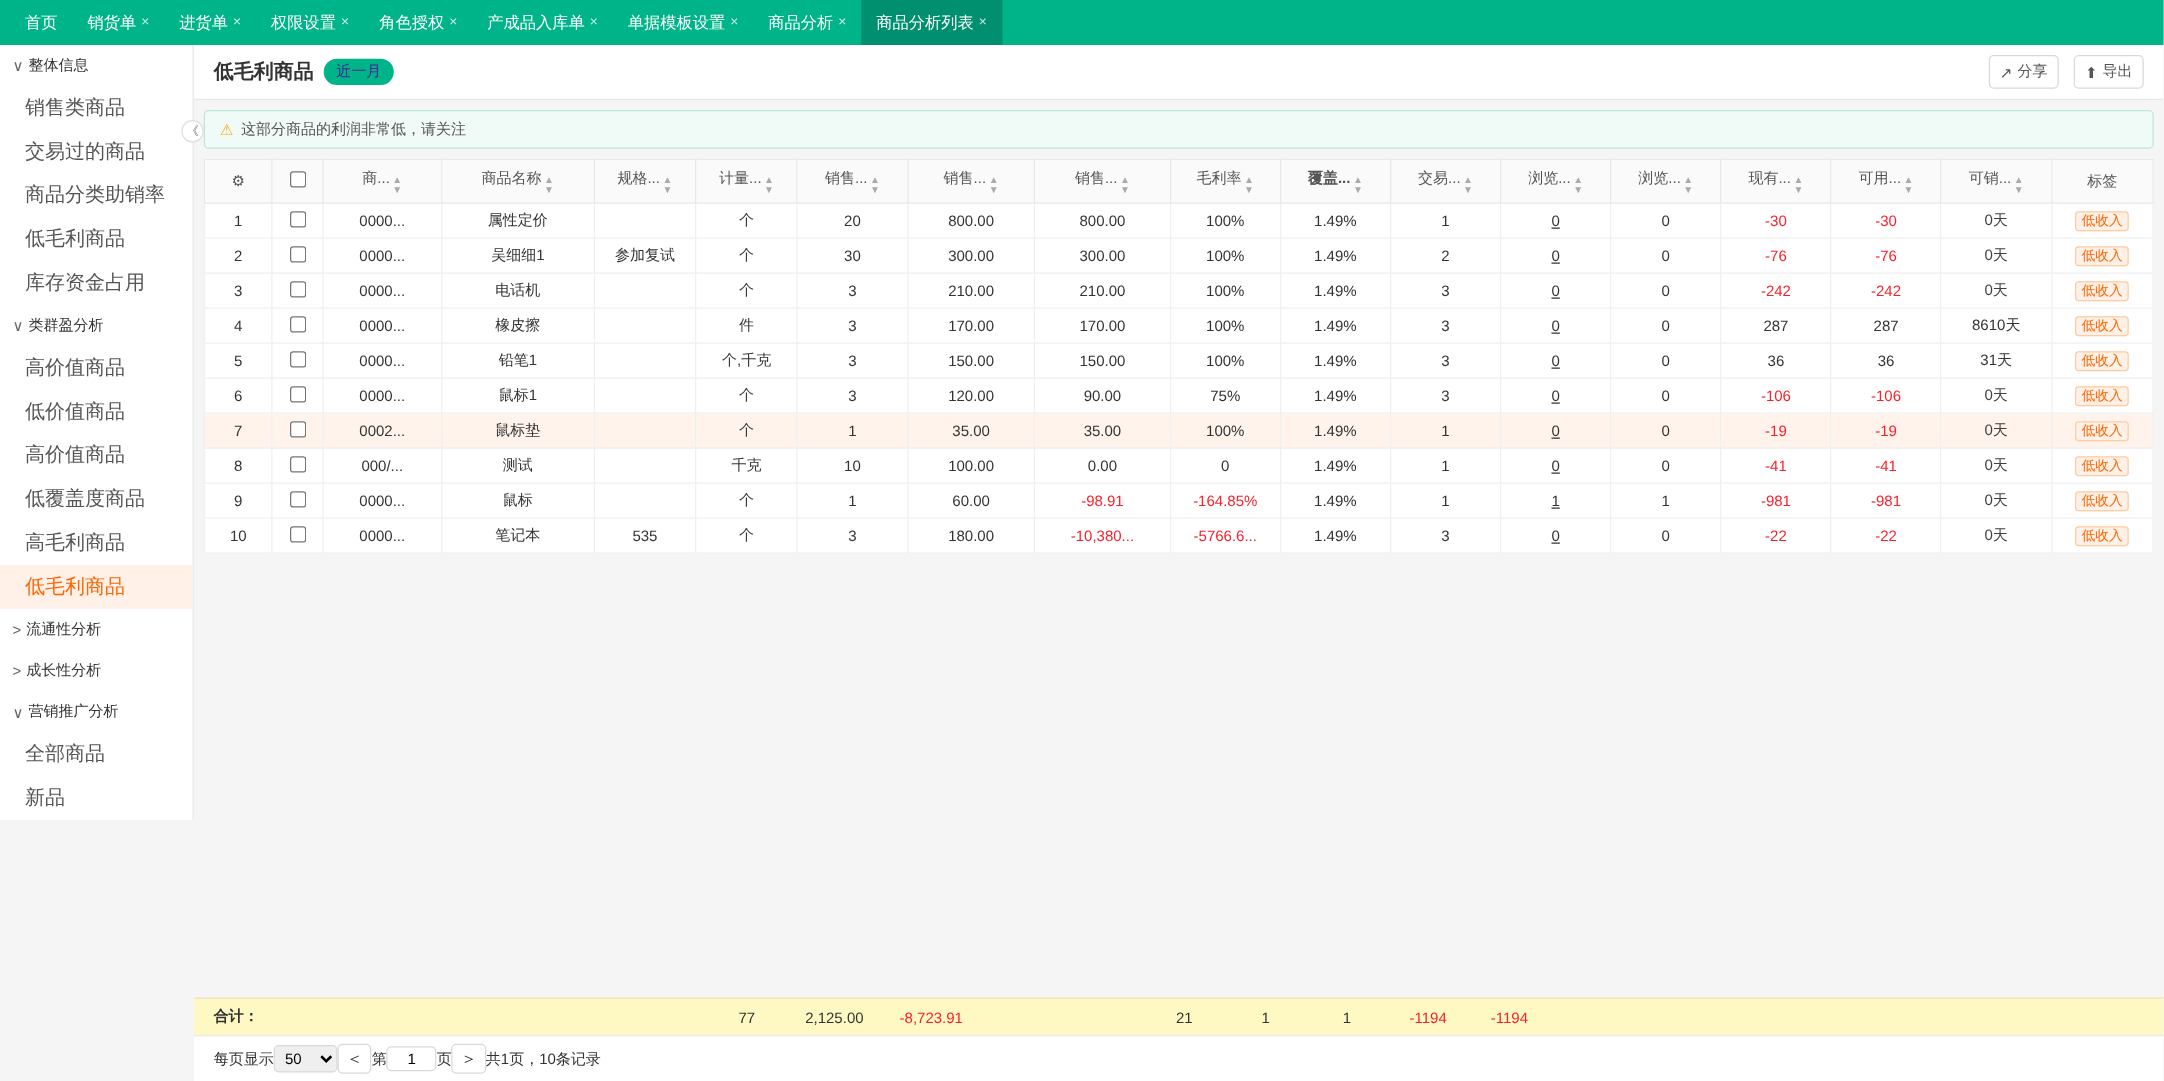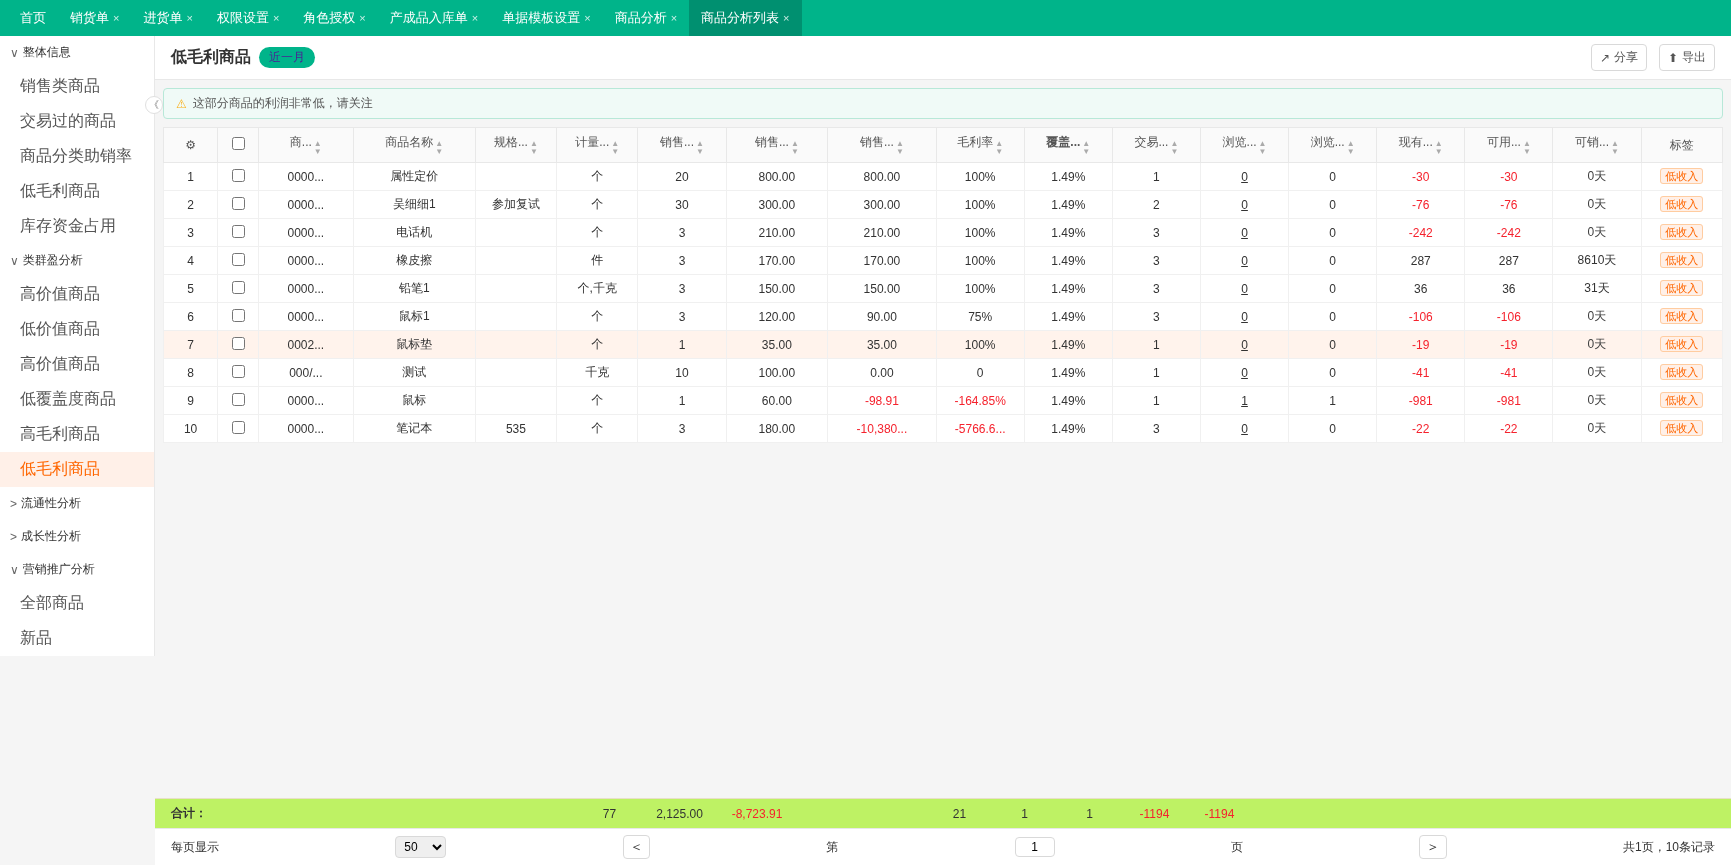--- a/index.html
+++ b/index.html
@@ -202,40 +202,40 @@
       color: #ff6600;
       border: 1px solid #ffcca0;
       border-radius: 3px;
       padding: 1px 4px;
       font-size: 11px;
     }
     .underline { text-decoration: underline; cursor: pointer; }
 
     
     .footer-total {
-      background: #bef264;
+      background: #fef9c3;
       border-top: 1px solid #e8e0c8;
       padding: 6px 16px;
       display: flex;
       align-items: center;
       font-size: 12px;
-      gap: 12px;
+      gap: 0;
       justify-content: flex-end;
     }
     .footer-total .label { color: #333; font-weight: bold; margin-right: 8px; }
 
     
     .pagination {
       background: #fff;
       border-top: 1px solid #e8e8e8;
       padding: 6px 16px;
       display: flex;
       align-items: center;
-      justify-content: space-between;
-      gap: 12px;
+      justify-content: flex-start;
+      gap: 0;
       font-size: 12px;
     }
     .pagination select {
       border: 1px solid #d9d9d9;
       border-radius: 4px;
       padding: 2px 4px;
       font-size: 12px;
     }
     .pagination .page-btn {
       border: 1px solid #d9d9d9;

